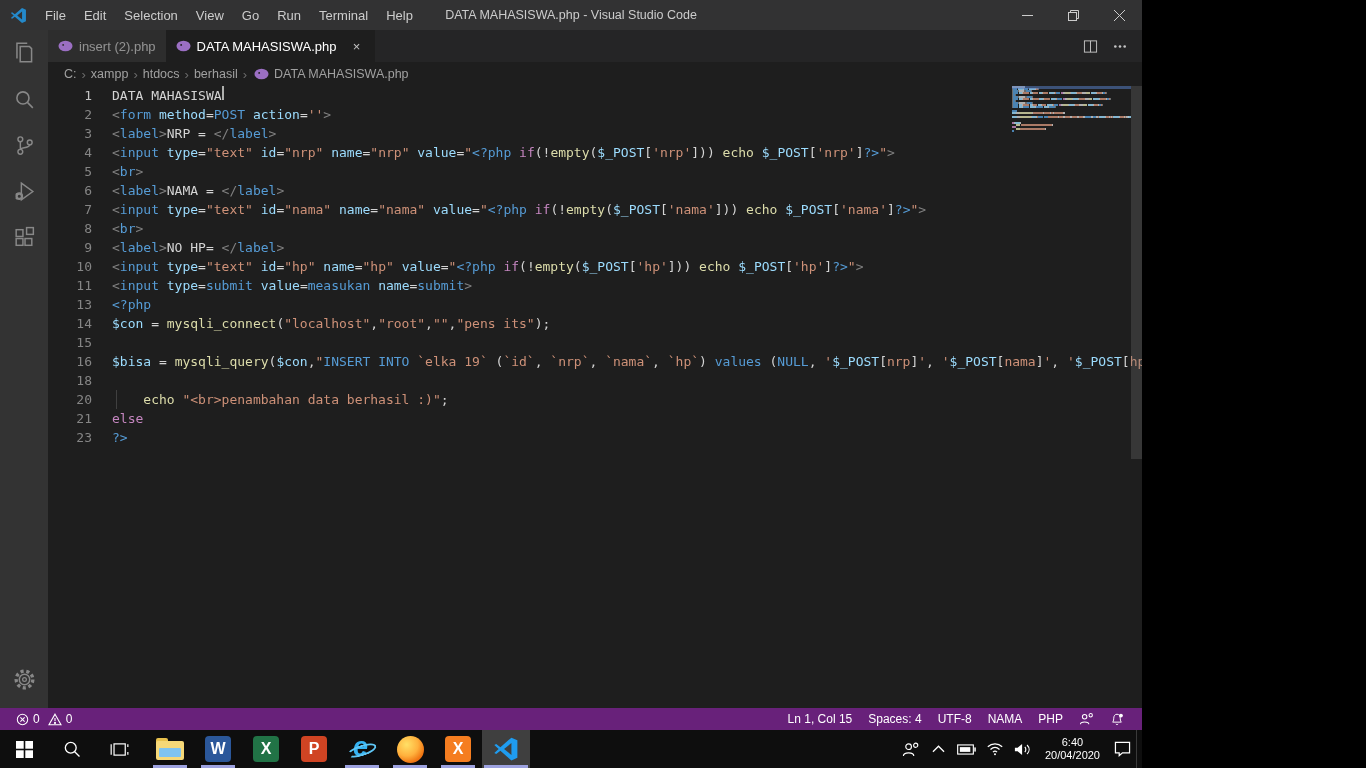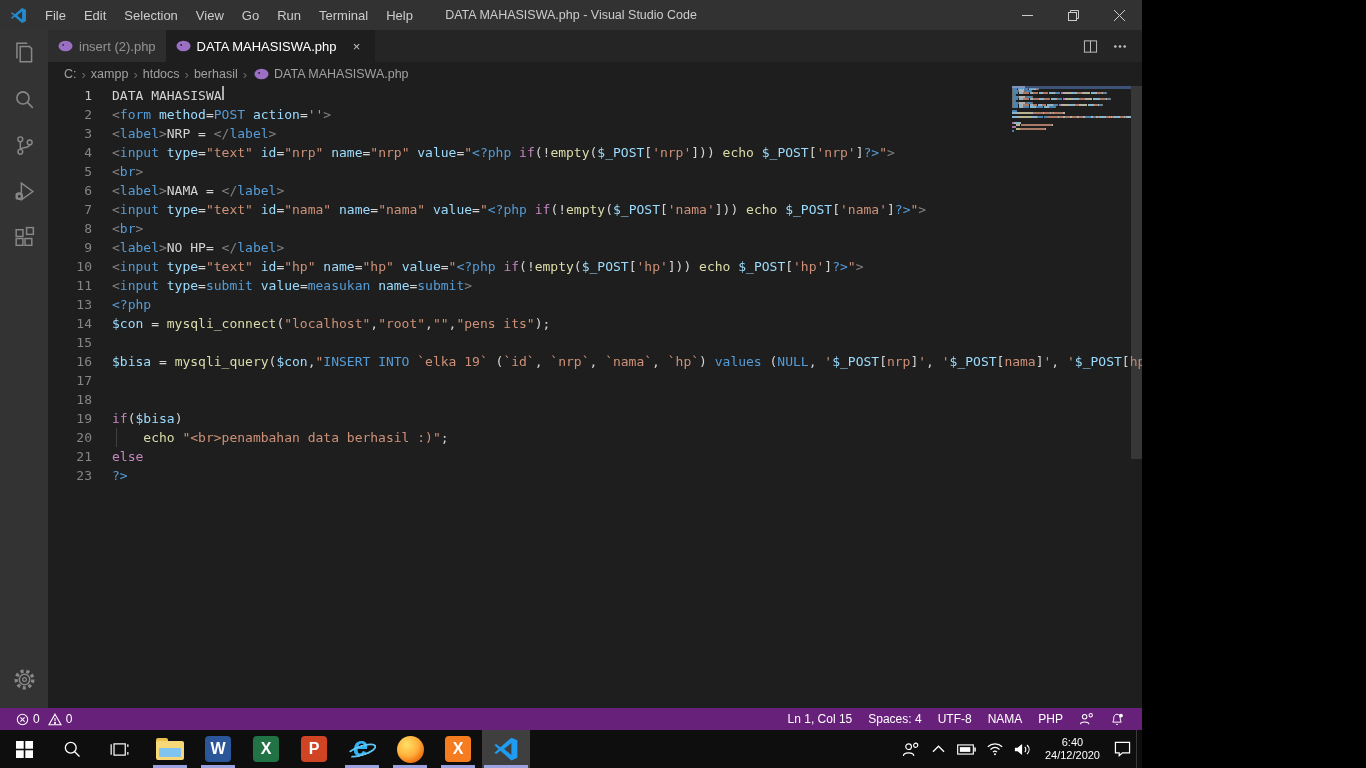--- a/index.html
+++ b/index.html
@@ -237,23 +237,21 @@
             <div class="code-row"><span class="lnum">6</span><span><span style="color: rgb(128, 128, 128);">&lt;</span><span style="color: rgb(86, 156, 214);">label</span><span style="color: rgb(128, 128, 128);">&gt;</span><span style="color: rgb(212, 212, 212);">NAMA = </span><span style="color: rgb(128, 128, 128);">&lt;/</span><span style="color: rgb(86, 156, 214);">label</span><span style="color: rgb(128, 128, 128);">&gt;</span></span></div>
             <div class="code-row"><span class="lnum">7</span><span><span style="color: rgb(128, 128, 128);">&lt;</span><span style="color: rgb(86, 156, 214);">input</span><span style="color: rgb(212, 212, 212);"> </span><span style="color: rgb(156, 220, 254);">type</span><span style="color: rgb(212, 212, 212);">=</span><span style="color: rgb(206, 145, 120);">"text"</span><span style="color: rgb(212, 212, 212);"> </span><span style="color: rgb(156, 220, 254);">id</span><span style="color: rgb(212, 212, 212);">=</span><span style="color: rgb(206, 145, 120);">"nama"</span><span style="color: rgb(212, 212, 212);"> </span><span style="color: rgb(156, 220, 254);">name</span><span style="color: rgb(212, 212, 212);">=</span><span style="color: rgb(206, 145, 120);">"nama"</span><span style="color: rgb(212, 212, 212);"> </span><span style="color: rgb(156, 220, 254);">value</span><span style="color: rgb(212, 212, 212);">=</span><span style="color: rgb(206, 145, 120);">"</span><span style="color: rgb(86, 156, 214);">&lt;?php</span><span style="color: rgb(212, 212, 212);"> </span><span style="color: rgb(197, 134, 192);">if</span><span style="color: rgb(212, 212, 212);">(!</span><span style="color: rgb(220, 220, 170);">empty</span><span style="color: rgb(212, 212, 212);">(</span><span style="color: rgb(156, 220, 254);">$_POST</span><span style="color: rgb(212, 212, 212);">[</span><span style="color: rgb(206, 145, 120);">'nama'</span><span style="color: rgb(212, 212, 212);">])) </span><span style="color: rgb(220, 220, 170);">echo</span><span style="color: rgb(212, 212, 212);"> </span><span style="color: rgb(156, 220, 254);">$_POST</span><span style="color: rgb(212, 212, 212);">[</span><span style="color: rgb(206, 145, 120);">'nama'</span><span style="color: rgb(212, 212, 212);">]</span><span style="color: rgb(86, 156, 214);">?&gt;</span><span style="color: rgb(206, 145, 120);">"</span><span style="color: rgb(128, 128, 128);">&gt;</span></span></div>
             <div class="code-row"><span class="lnum">8</span><span><span style="color: rgb(128, 128, 128);">&lt;</span><span style="color: rgb(86, 156, 214);">br</span><span style="color: rgb(128, 128, 128);">&gt;</span></span></div>
             <div class="code-row"><span class="lnum">9</span><span><span style="color: rgb(128, 128, 128);">&lt;</span><span style="color: rgb(86, 156, 214);">label</span><span style="color: rgb(128, 128, 128);">&gt;</span><span style="color: rgb(212, 212, 212);">NO HP= </span><span style="color: rgb(128, 128, 128);">&lt;/</span><span style="color: rgb(86, 156, 214);">label</span><span style="color: rgb(128, 128, 128);">&gt;</span></span></div>
             <div class="code-row"><span class="lnum">10</span><span><span style="color: rgb(128, 128, 128);">&lt;</span><span style="color: rgb(86, 156, 214);">input</span><span style="color: rgb(212, 212, 212);"> </span><span style="color: rgb(156, 220, 254);">type</span><span style="color: rgb(212, 212, 212);">=</span><span style="color: rgb(206, 145, 120);">"text"</span><span style="color: rgb(212, 212, 212);"> </span><span style="color: rgb(156, 220, 254);">id</span><span style="color: rgb(212, 212, 212);">=</span><span style="color: rgb(206, 145, 120);">"hp"</span><span style="color: rgb(212, 212, 212);"> </span><span style="color: rgb(156, 220, 254);">name</span><span style="color: rgb(212, 212, 212);">=</span><span style="color: rgb(206, 145, 120);">"hp"</span><span style="color: rgb(212, 212, 212);"> </span><span style="color: rgb(156, 220, 254);">value</span><span style="color: rgb(212, 212, 212);">=</span><span style="color: rgb(206, 145, 120);">"</span><span style="color: rgb(86, 156, 214);">&lt;?php</span><span style="color: rgb(212, 212, 212);"> </span><span style="color: rgb(197, 134, 192);">if</span><span style="color: rgb(212, 212, 212);">(!</span><span style="color: rgb(220, 220, 170);">empty</span><span style="color: rgb(212, 212, 212);">(</span><span style="color: rgb(156, 220, 254);">$_POST</span><span style="color: rgb(212, 212, 212);">[</span><span style="color: rgb(206, 145, 120);">'hp'</span><span style="color: rgb(212, 212, 212);">])) </span><span style="color: rgb(220, 220, 170);">echo</span><span style="color: rgb(212, 212, 212);"> </span><span style="color: rgb(156, 220, 254);">$_POST</span><span style="color: rgb(212, 212, 212);">[</span><span style="color: rgb(206, 145, 120);">'hp'</span><span style="color: rgb(212, 212, 212);">]</span><span style="color: rgb(86, 156, 214);">?&gt;</span><span style="color: rgb(206, 145, 120);">"</span><span style="color: rgb(128, 128, 128);">&gt;</span></span></div>
             <div class="code-row"><span class="lnum">11</span><span><span style="color: rgb(128, 128, 128);">&lt;</span><span style="color: rgb(86, 156, 214);">input</span><span style="color: rgb(212, 212, 212);"> </span><span style="color: rgb(156, 220, 254);">type</span><span style="color: rgb(212, 212, 212);">=</span><span style="color: rgb(86, 156, 214);">submit</span><span style="color: rgb(212, 212, 212);"> </span><span style="color: rgb(156, 220, 254);">value</span><span style="color: rgb(212, 212, 212);">=</span><span style="color: rgb(86, 156, 214);">measukan</span><span style="color: rgb(212, 212, 212);"> </span><span style="color: rgb(156, 220, 254);">name</span><span style="color: rgb(212, 212, 212);">=</span><span style="color: rgb(86, 156, 214);">submit</span><span style="color: rgb(128, 128, 128);">&gt;</span></span></div>
             <div class="code-row"><span class="lnum">13</span><span><span style="color: rgb(86, 156, 214);">&lt;?php</span></span></div>
             <div class="code-row"><span class="lnum">14</span><span><span style="color: rgb(156, 220, 254);">$con</span><span style="color: rgb(212, 212, 212);"> = </span><span style="color: rgb(220, 220, 170);">mysqli_connect</span><span style="color: rgb(212, 212, 212);">(</span><span style="color: rgb(206, 145, 120);">"localhost"</span><span style="color: rgb(212, 212, 212);">,</span><span style="color: rgb(206, 145, 120);">"root"</span><span style="color: rgb(212, 212, 212);">,</span><span style="color: rgb(206, 145, 120);">""</span><span style="color: rgb(212, 212, 212);">,</span><span style="color: rgb(206, 145, 120);">"pens its"</span><span style="color: rgb(212, 212, 212);">);</span></span></div>
             <div class="code-row"><span class="lnum">15</span><span></span></div>
             <div class="code-row"><span class="lnum">16</span><span><span style="color: rgb(156, 220, 254);">$bisa</span><span style="color: rgb(212, 212, 212);"> = </span><span style="color: rgb(220, 220, 170);">mysqli_query</span><span style="color: rgb(212, 212, 212);">(</span><span style="color: rgb(156, 220, 254);">$con</span><span style="color: rgb(212, 212, 212);">,</span><span style="color: rgb(206, 145, 120);">"</span><span style="color: rgb(86, 156, 214);">INSERT</span><span style="color: rgb(206, 145, 120);"> </span><span style="color: rgb(86, 156, 214);">INTO</span><span style="color: rgb(206, 145, 120);"> `elka 19` </span><span style="color: rgb(212, 212, 212);">(</span><span style="color: rgb(206, 145, 120);">`id`</span><span style="color: rgb(212, 212, 212);">, </span><span style="color: rgb(206, 145, 120);">`nrp`</span><span style="color: rgb(212, 212, 212);">, </span><span style="color: rgb(206, 145, 120);">`nama`</span><span style="color: rgb(212, 212, 212);">, </span><span style="color: rgb(206, 145, 120);">`hp`</span><span style="color: rgb(212, 212, 212);">) </span><span style="color: rgb(86, 156, 214);">values</span><span style="color: rgb(212, 212, 212);"> (</span><span style="color: rgb(86, 156, 214);">NULL</span><span style="color: rgb(212, 212, 212);">, </span><span style="color: rgb(206, 145, 120);">'</span><span style="color: rgb(156, 220, 254);">$_POST</span><span style="color: rgb(212, 212, 212);">[</span><span style="color: rgb(206, 145, 120);">nrp</span><span style="color: rgb(212, 212, 212);">]</span><span style="color: rgb(206, 145, 120);">'</span><span style="color: rgb(212, 212, 212);">, </span><span style="color: rgb(206, 145, 120);">'</span><span style="color: rgb(156, 220, 254);">$_POST</span><span style="color: rgb(212, 212, 212);">[</span><span style="color: rgb(206, 145, 120);">nama</span><span style="color: rgb(212, 212, 212);">]</span><span style="color: rgb(206, 145, 120);">'</span><span style="color: rgb(212, 212, 212);">, </span><span style="color: rgb(206, 145, 120);">'</span><span style="color: rgb(156, 220, 254);">$_POST</span><span style="color: rgb(212, 212, 212);">[</span><span style="color: rgb(206, 145, 120);">hp</span><span style="color: rgb(212, 212, 212);">]</span><span style="color: rgb(206, 145, 120);">'</span><span style="color: rgb(212, 212, 212);">)</span><span style="color: rgb(206, 145, 120);">"</span><span style="color: rgb(212, 212, 212);">);</span></span></div>
-            <div class="code-row"><span class="lnum">17</span><span></span></div>
             <div class="code-row"><span class="lnum">18</span><span></span></div>
-            <div class="code-row"><span class="lnum">19</span><span><span style="color: rgb(197, 134, 192);">if</span><span style="color: rgb(212, 212, 212);">(</span><span style="color: rgb(156, 220, 254);">$bisa</span><span style="color: rgb(212, 212, 212);">)</span></span></div>
             <div class="code-row guide"><span class="lnum">20</span><span><span style="color: rgb(212, 212, 212);">    </span><span style="color: rgb(220, 220, 170);">echo</span><span style="color: rgb(212, 212, 212);"> </span><span style="color: rgb(206, 145, 120);">"&lt;br&gt;penambahan data berhasil :)"</span><span style="color: rgb(212, 212, 212);">;</span></span></div>
             <div class="code-row"><span class="lnum">21</span><span><span style="color: rgb(197, 134, 192);">else</span></span></div>
             <div class="code-row"><span class="lnum">23</span><span><span style="color: rgb(86, 156, 214);">?&gt;</span></span></div>
           </div>
         <div class="minimap">
           <div>
               <div class="mm-line">
                 <span style="width: 13.3px; background: rgb(212, 212, 212);"></span>
               </div>
               <div class="mm-line">
@@ -665,21 +663,21 @@
       </div>
       <div class="tray-ic">
         <svg width="18" height="15" viewBox="0 0 20 16" fill="none" stroke="#ffffff" stroke-width="1.3">
           <polygon points="1,6 4,6 9,2 9,14 4,10 1,10" fill="#ffffff" stroke="none"></polygon>
           <path d="M12 5 C13.5 6.5 13.5 9.5 12 11"></path>
             <path d="M14.5 3 C17.5 6 17.5 10 14.5 13"></path>
         </svg>
       </div>
       <div class="clock">
         <div>6:40</div>
-        <div>24/12/2020</div>
+        <div>20/04/2020</div>
       </div>
       <div class="tray-ic">
         <svg width="17" height="16" viewBox="0 0 18 17" fill="none" stroke="#ffffff" stroke-width="1.3">
           <path d="M1.5 1.5 H16.5 V12.5 H9 L5.5 15.5 V12.5 H1.5 Z"></path>
         </svg>
       </div>
       <div class="show-desktop"></div>
     </div>
   </div>
 

